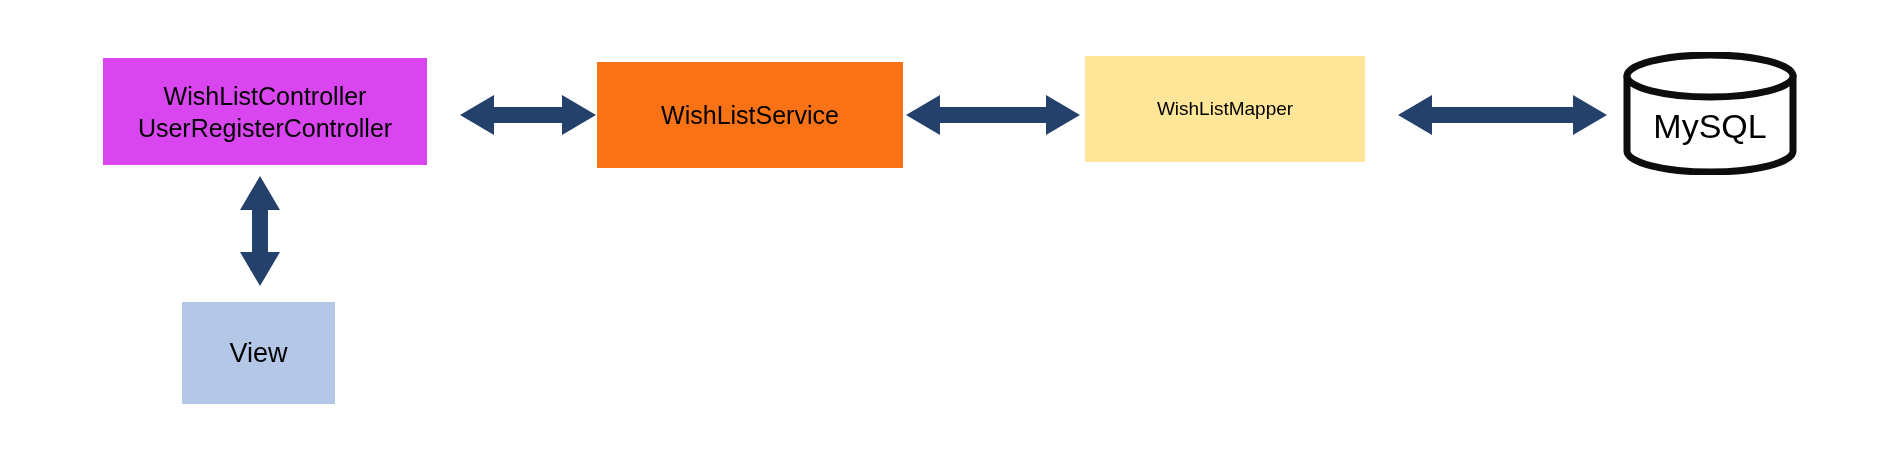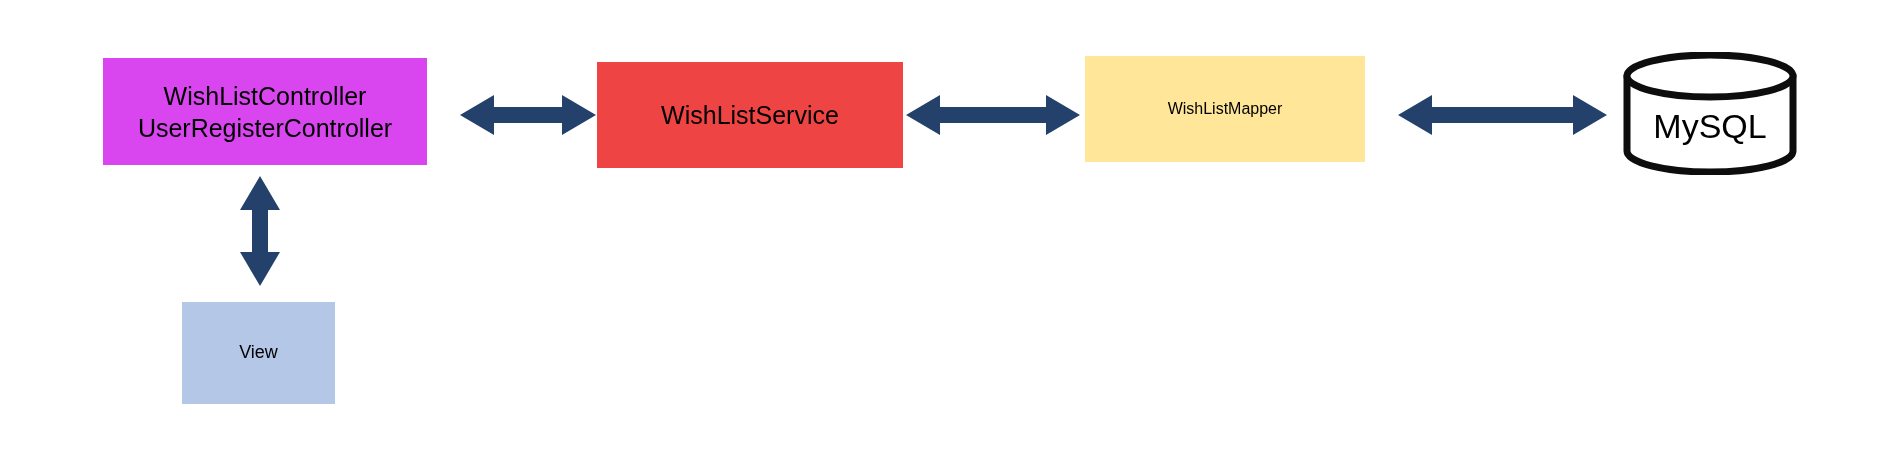--- a/index.html
+++ b/index.html
@@ -35,34 +35,34 @@
   #node-controller {
     left: 103px;  top: 58px;
     width: 324px; height: 107px;
     background: #d946ef;
     font-size: 25px;
     text-align: center;
   }
   #node-service {
     left: 597px;  top: 62px;
     width: 306px; height: 106px;
-    background: #ef4444;
+    background: #f97316;
     font-size: 25px;
   }
   #node-mapper {
     left: 1085px; top: 56px;
     width: 280px; height: 106px;
     background: #ffe699;
-    font-size: 16px;
+    font-size: 19px;
   }
   #node-view {
     left: 182px;  top: 302px;
     width: 153px; height: 102px;
     background: #b4c7e7;
-    font-size: 18px;
+    font-size: 27px;
   }
 
   
   #node-database {
     position: absolute;
     left: 1622px; top: 52px;
     width: 176px; height: 123px;
   }
   #node-database svg {
     display: block;

